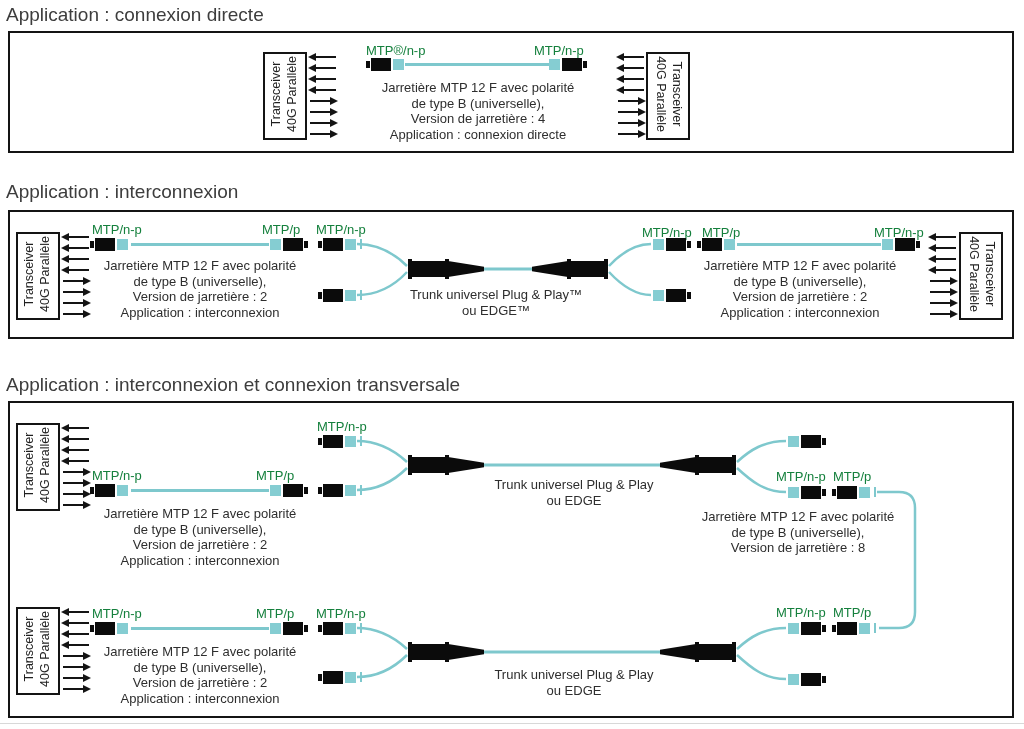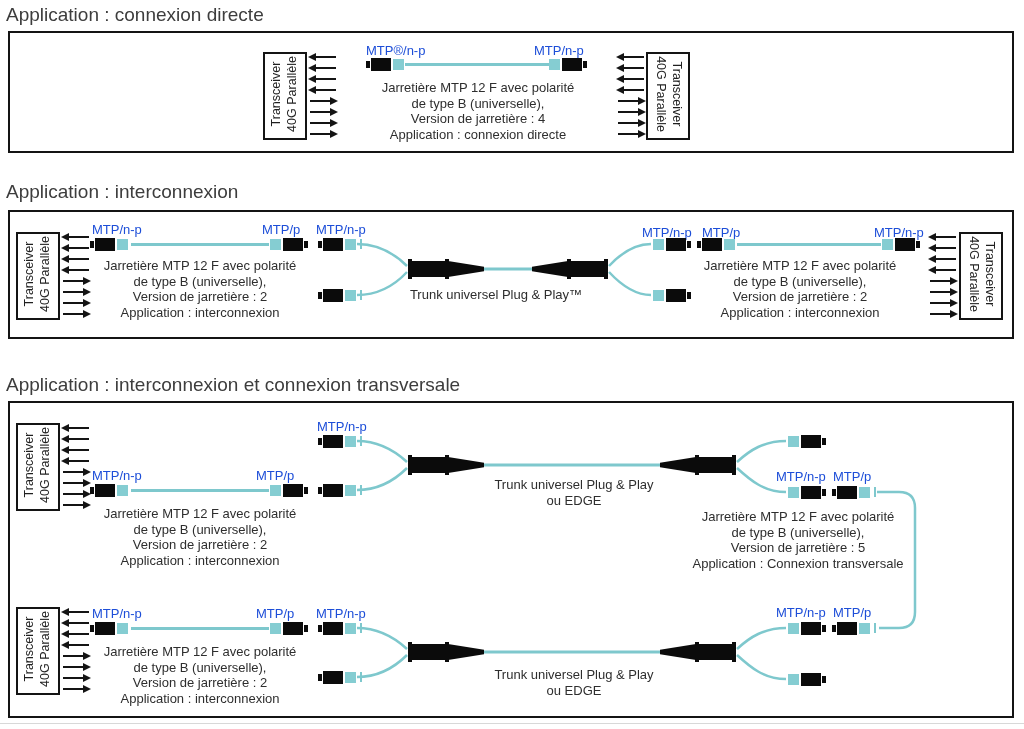--- a/index.html
+++ b/index.html
@@ -25,21 +25,21 @@
   .conn .bodyp{left:5px;top:0;width:20px;height:13px;background:#0b0b0b;}
   .conn .boot{left:27px;top:1px;width:11px;height:11px;background:#85CDD2;}
   .conn.flip{transform:scaleX(-1);}
   .trunk{position:absolute;width:76px;height:16px;}
   .trunk i{display:block;position:absolute;background:#0b0b0b;}
   .trunk .t-rect{left:0;top:0;width:40px;height:16px;}
   .trunk .t-tick1{left:0;top:-2px;width:4px;height:20px;}
   .trunk .t-tick2{left:37px;top:-2px;width:4px;height:20px;}
   .trunk .t-cone{left:40px;top:0;width:36px;height:16px;clip-path:polygon(0 0,100% 36%,100% 64%,0 100%);}
   .trunk.flip{transform:scaleX(-1);}
-  .clabel{position:absolute;font-size:13px;color:#1d4ed8;white-space:nowrap;text-align:right;}
+  .clabel{position:absolute;font-size:13px;color:#15803d;white-space:nowrap;text-align:right;}
   .desc{position:absolute;text-align:center;font-size:13px;line-height:15.5px;color:#2e2e2e;}
   #fibers{position:absolute;left:0;top:0;pointer-events:none;}
   .divider{position:absolute;left:0;top:723px;width:1024px;height:1px;background:#d8d8d8;}
 </style>
 </head>
 <body>
 
 <div id="page">
 
   <svg id="fibers" width="1024" height="729" viewBox="0 0 1024 729">
@@ -200,20 +200,21 @@
         <i class="t-cone"></i>
       </div>
     <div class="trunk flip" style="left:532px;top:261px">
         <i class="t-rect"></i>
         <i class="t-tick1"></i>
         <i class="t-tick2"></i>
         <i class="t-cone"></i>
       </div>
     <div class="desc" style="left:388px;top:287px;width:216px">
       <div>Trunk universel Plug &amp; Play™</div>
+      <div>ou EDGE™</div>
     </div>
 
     <div class="clabel" style="left:642px;top:225px">MTP/n-p</div>
     <div class="clabel" style="left:702px;top:225px">MTP/p</div>
     <div class="clabel" style="left:874px;top:225px">MTP/n-p</div>
     <div class="conn flip" style="left:653px;top:238px">
         <i class="nub"></i>
         <i class="bodyp"></i>
         <i class="boot"></i>
       </div>
@@ -345,22 +346,21 @@
       </div>
     <div class="conn" style="left:832px;top:486px">
         <i class="nub"></i>
         <i class="bodyp"></i>
         <i class="boot"></i>
       </div>
 
     <div class="desc" style="left:650px;top:509px;width:296px">
       <div>Jarretière MTP 12 F avec polarité</div>
       <div>de type B (universelle),</div>
-      <div>Version de jarretière : 5</div>
-      <div>Application : Connexion transversale</div>
+      <div>Version de jarretière : 8</div>
     </div>
 
     <div class="tbox" style="left:16px;top:607px">
       <div class="vtext rotl">
         <span>Transceiver</span>
         <span>40G Parallèle</span>
       </div>
     </div>
     <div class="arrows" style="left:62px;top:608px">
         <div class="arrow left"></div>

